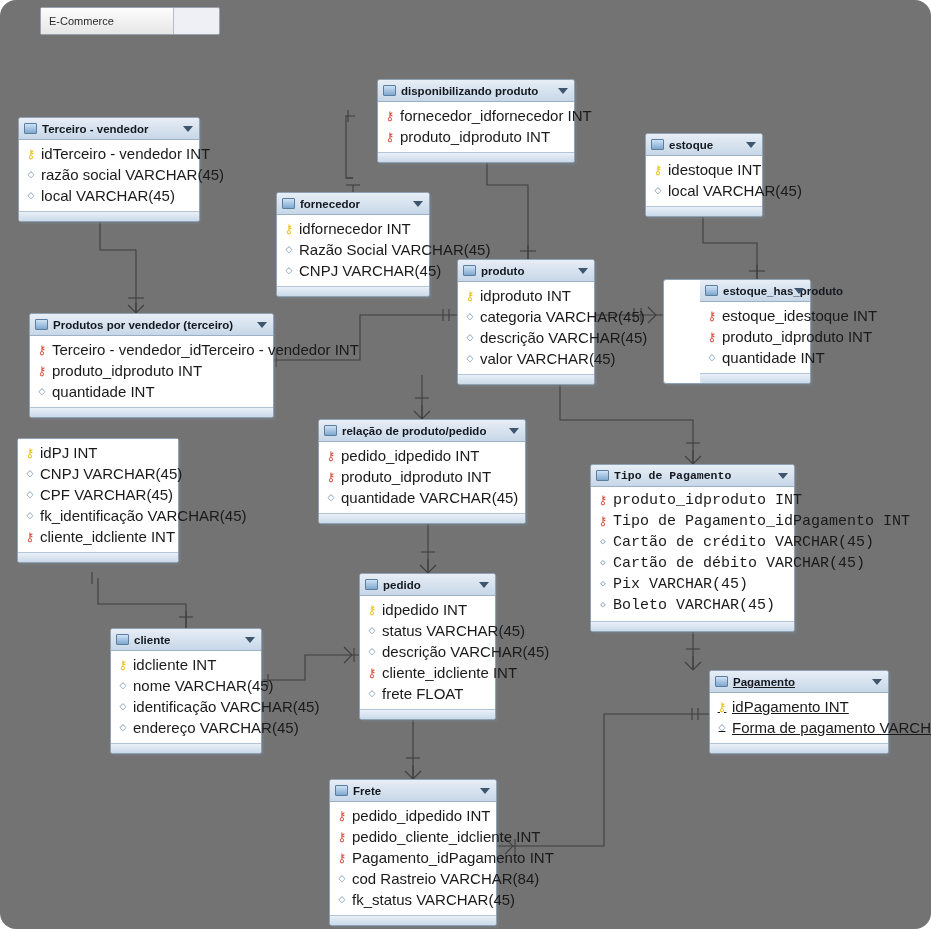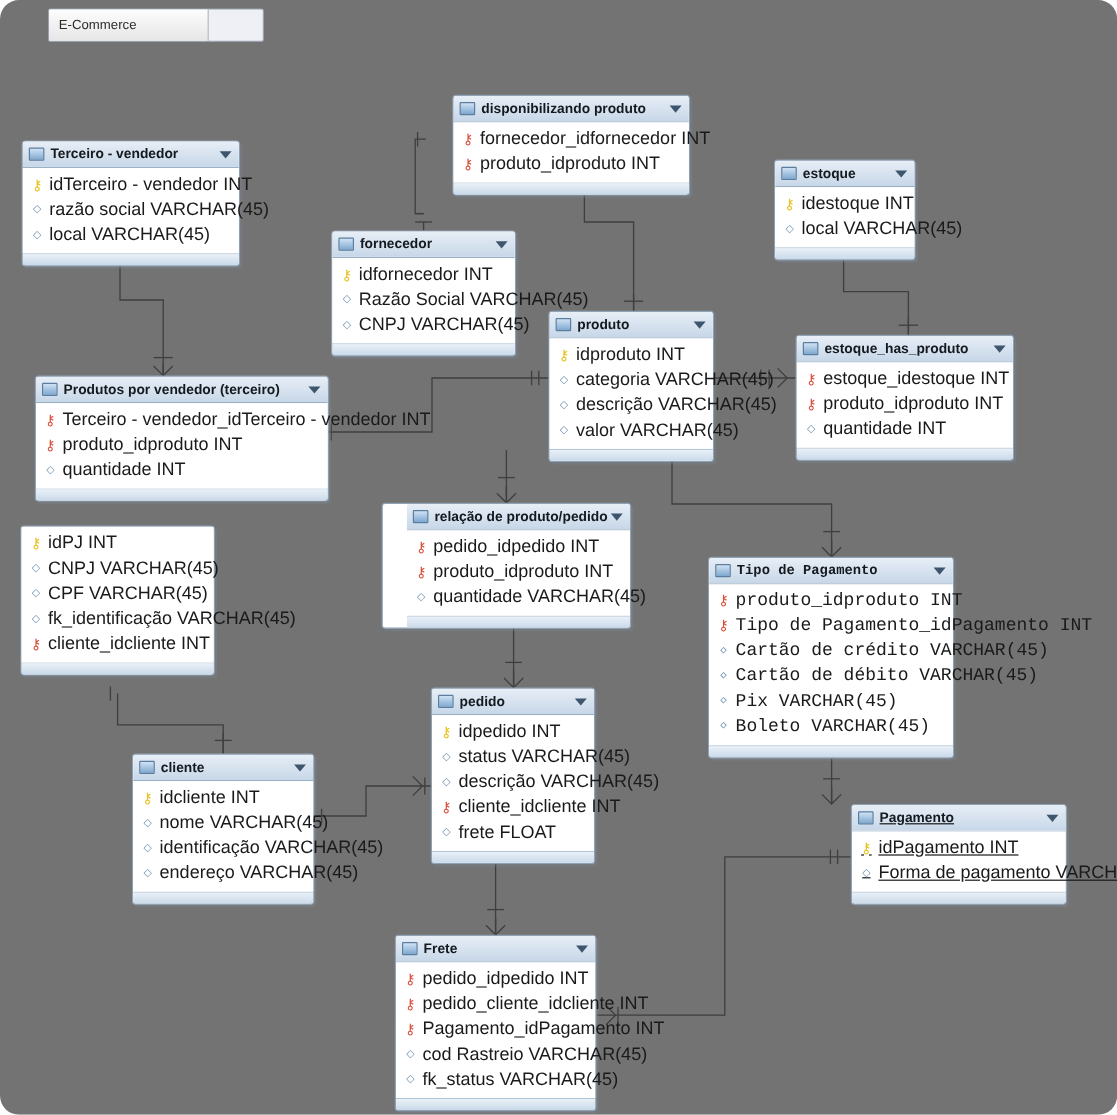--- a/index.html
+++ b/index.html
@@ -324,21 +324,21 @@
             <span class="rico k-col">◇</span>
             <span class="rlabel">descrição VARCHAR(45)</span>
           </div>
           <div class="row">
             <span class="rico k-col">◇</span>
             <span class="rlabel">valor VARCHAR(45)</span>
           </div>
         </div>
         <div class="tfoot"></div>
       </div>
-      <div class="table" style="left: 663px; top: 279px; width: 182px;">
+      <div class="table" style="left: 663px; top: 279px; width: 148px; padding-left: 36px;">
         <div class="thead">
           <span class="tico"></span>
           <span class="tname">estoque_has_produto</span>
           <span class="caret"></span>
         </div>
         <div class="tbody">
           <div class="row">
             <span class="rico k-fk">⚷</span>
             <span class="rlabel">estoque_idestoque INT</span>
           </div>
@@ -368,21 +368,21 @@
             <span class="rico k-fk">⚷</span>
             <span class="rlabel">produto_idproduto INT</span>
           </div>
           <div class="row">
             <span class="rico k-col">◇</span>
             <span class="rlabel">quantidade INT</span>
           </div>
         </div>
         <div class="tfoot"></div>
       </div>
-      <div class="table" style="left: 318px; top: 419px; width: 208px; padding-left: 20px;">
+      <div class="table" style="left: 318px; top: 419px; width: 208px;">
         <div class="thead">
           <span class="tico"></span>
           <span class="tname">relação de produto/pedido</span>
           <span class="caret"></span>
         </div>
         <div class="tbody">
           <div class="row">
             <span class="rico k-fk">⚷</span>
             <span class="rlabel">pedido_idpedido INT</span>
           </div>
@@ -544,21 +544,21 @@
           <div class="row">
             <span class="rico k-fk">⚷</span>
             <span class="rlabel">pedido_cliente_idcliente INT</span>
           </div>
           <div class="row">
             <span class="rico k-fk">⚷</span>
             <span class="rlabel">Pagamento_idPagamento INT</span>
           </div>
           <div class="row">
             <span class="rico k-col">◇</span>
-            <span class="rlabel">cod Rastreio VARCHAR(45)</span>
+            <span class="rlabel">cod Rastreio VARCHAR(84)</span>
           </div>
           <div class="row">
             <span class="rico k-col">◇</span>
             <span class="rlabel">fk_status VARCHAR(45)</span>
           </div>
         </div>
         <div class="tfoot"></div>
       </div>
     </div>
 

